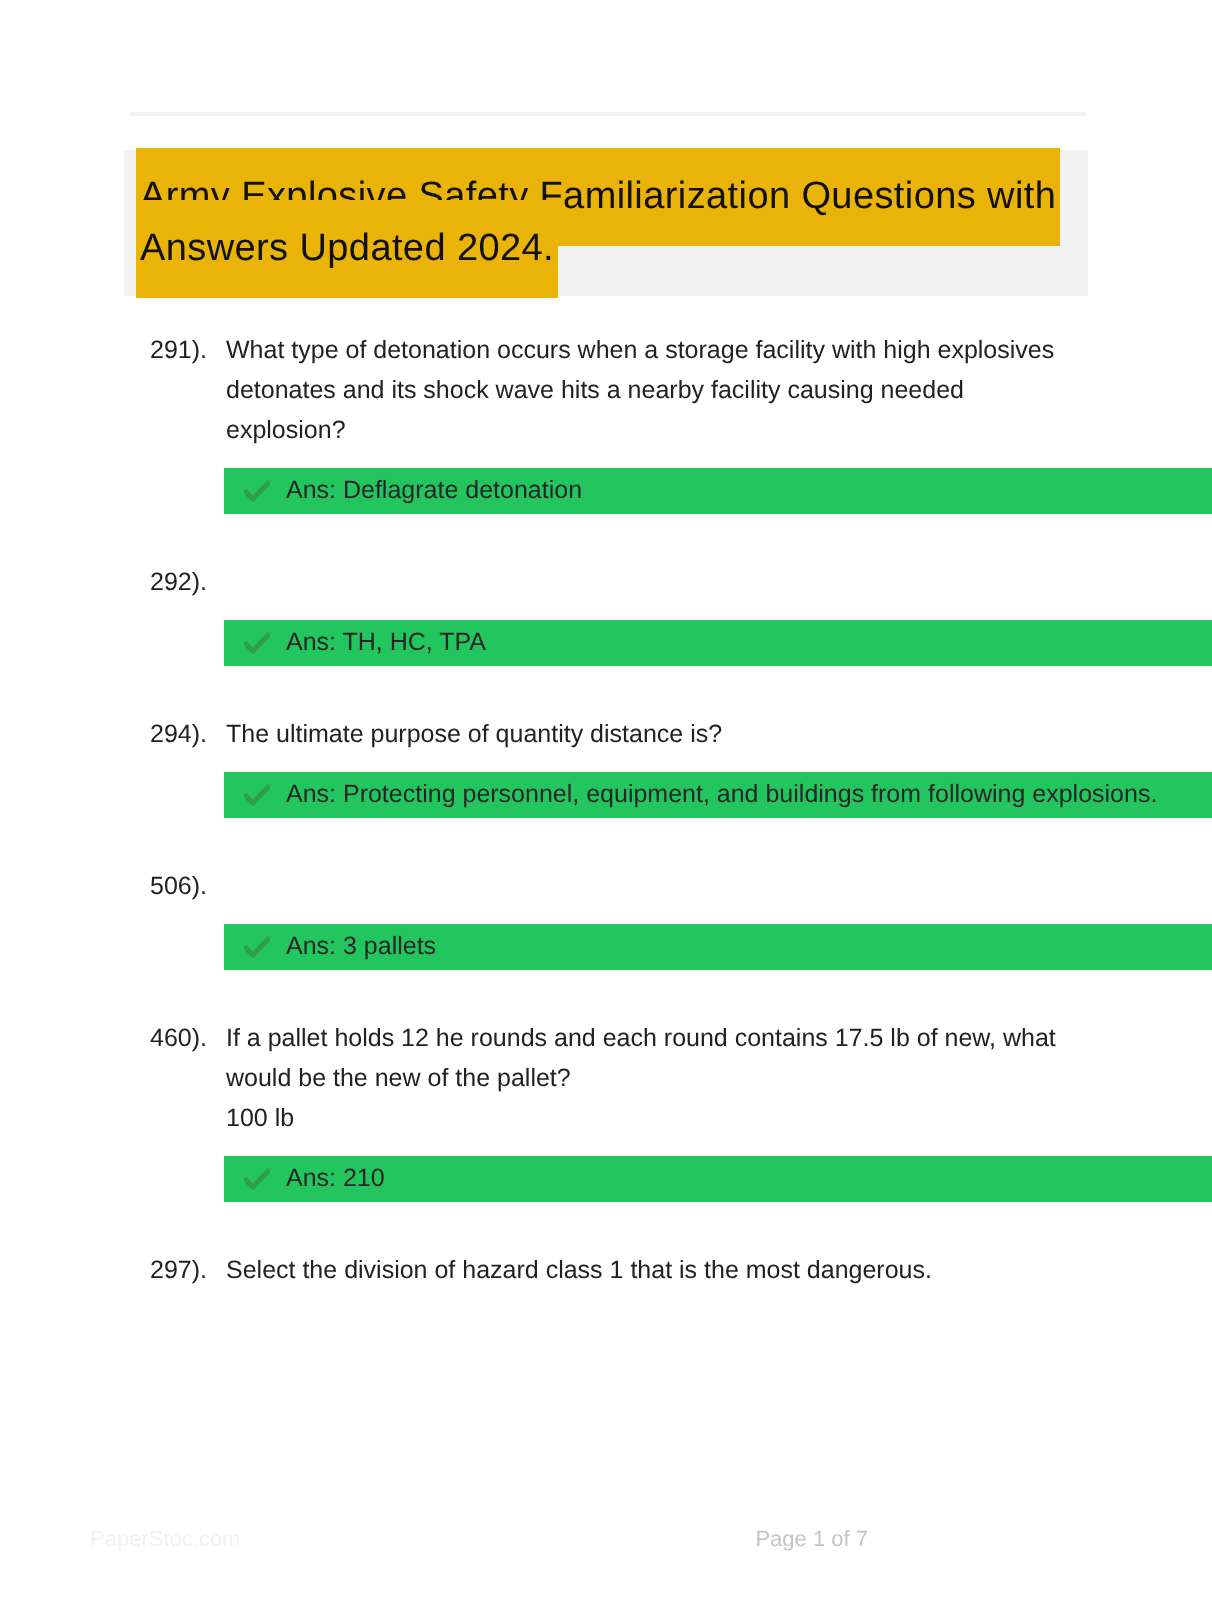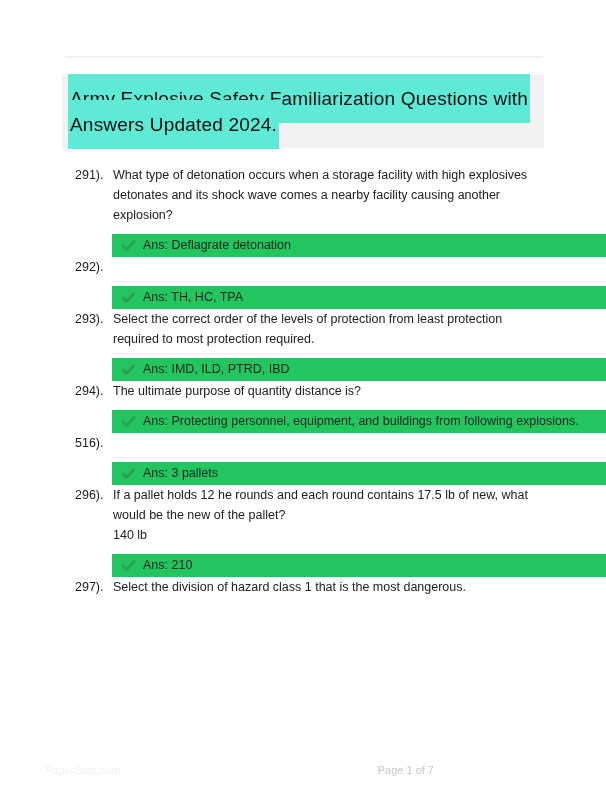--- a/index.html
+++ b/index.html
@@ -32,32 +32,32 @@
     padding: 11px 6px 10px 6px;
   }
   .title-panel h1 {
     font-size: 19px;
     line-height: 26px;
     font-weight: 500;
     color: #111;
     letter-spacing: 0.2px;
   }
   .title-highlight {
-    background: #5eead4;
+    background: #eab308;
     padding: 14px 2px;
     -webkit-box-decoration-break: clone;
     box-decoration-break: clone;
   }
   .questions {
     position: absolute;
     top: 165px;
     left: 0;
     width: 606px;
   }
-  .question { }
+  .question { margin-bottom: 24px; }
   .q-row { display: flex; }
   .q-num {
     margin-left: 75px;
     width: 38px;
     flex: 0 0 38px;
     font-size: 12.5px;
     line-height: 20px;
     color: #212121;
   }
   .q-text {
@@ -119,21 +119,21 @@
 
   <div class="title-panel">
     <h1><span class="title-highlight">Army Explosive Safety Familiarization Questions with Answers Updated 2024.</span></h1>
   </div>
 
   <div class="questions">
 
     <div class="question">
       <div class="q-row">
         <div class="q-num">291).</div>
-        <div class="q-text">What type of detonation occurs when a storage facility with high explosives detonates and its shock wave comes a nearby facility causing another explosion?</div>
+        <div class="q-text">What type of detonation occurs when a storage facility with high explosives detonates and its shock wave hits a nearby facility causing needed explosion?</div>
       </div>
       <div class="answer-box">
         <svg class="check-icon" viewBox="0 0 13 11">
             <polyline points="1,6 4.5,9.5 12,1.5" fill="none" stroke="#2f9e44" stroke-width="2.6" stroke-linecap="round" stroke-linejoin="round"></polyline>
           </svg>
         <span class="answer-text">Ans: Deflagrate detonation</span>
       </div>
     </div>
 
     <div class="question">
@@ -141,64 +141,52 @@
         <div class="q-num">292).</div>
       </div>
       <div class="answer-box">
         <svg class="check-icon" viewBox="0 0 13 11">
             <polyline points="1,6 4.5,9.5 12,1.5" fill="none" stroke="#2f9e44" stroke-width="2.6" stroke-linecap="round" stroke-linejoin="round"></polyline>
           </svg>
         <span class="answer-text">Ans: TH, HC, TPA</span>
       </div>
     </div>
 
-    <div class="question">
-      <div class="q-row">
-        <div class="q-num">293).</div>
-        <div class="q-text">Select the correct order of the levels of protection from least protection required to most protection required.</div>
-      </div>
-      <div class="answer-box">
-        <svg class="check-icon" viewBox="0 0 13 11">
-            <polyline points="1,6 4.5,9.5 12,1.5" fill="none" stroke="#2f9e44" stroke-width="2.6" stroke-linecap="round" stroke-linejoin="round"></polyline>
-          </svg>
-        <span class="answer-text">Ans: IMD, ILD, PTRD, IBD</span>
-      </div>
-    </div>
 
     <div class="question">
       <div class="q-row">
         <div class="q-num">294).</div>
         <div class="q-text">The ultimate purpose of quantity distance is?</div>
       </div>
       <div class="answer-box">
         <svg class="check-icon" viewBox="0 0 13 11">
             <polyline points="1,6 4.5,9.5 12,1.5" fill="none" stroke="#2f9e44" stroke-width="2.6" stroke-linecap="round" stroke-linejoin="round"></polyline>
           </svg>
         <span class="answer-text">Ans: Protecting personnel, equipment, and buildings from following explosions.</span>
       </div>
     </div>
 
     <div class="question">
       <div class="q-row">
-        <div class="q-num">516).</div>
+        <div class="q-num">506).</div>
       </div>
       <div class="answer-box">
         <svg class="check-icon" viewBox="0 0 13 11">
             <polyline points="1,6 4.5,9.5 12,1.5" fill="none" stroke="#2f9e44" stroke-width="2.6" stroke-linecap="round" stroke-linejoin="round"></polyline>
           </svg>
         <span class="answer-text">Ans: 3 pallets</span>
       </div>
     </div>
 
     <div class="question">
       <div class="q-row">
-        <div class="q-num">296).</div>
+        <div class="q-num">460).</div>
         <div class="q-text">
           <span>If a pallet holds 12 he rounds and each round contains 17.5 lb of new, what would be the new of the pallet?</span>
-          <div class="q-extra">140 lb</div>
+          <div class="q-extra">100 lb</div>
         </div>
       </div>
       <div class="answer-box">
         <svg class="check-icon" viewBox="0 0 13 11">
             <polyline points="1,6 4.5,9.5 12,1.5" fill="none" stroke="#2f9e44" stroke-width="2.6" stroke-linecap="round" stroke-linejoin="round"></polyline>
           </svg>
         <span class="answer-text">Ans: 210</span>
       </div>
     </div>
 

